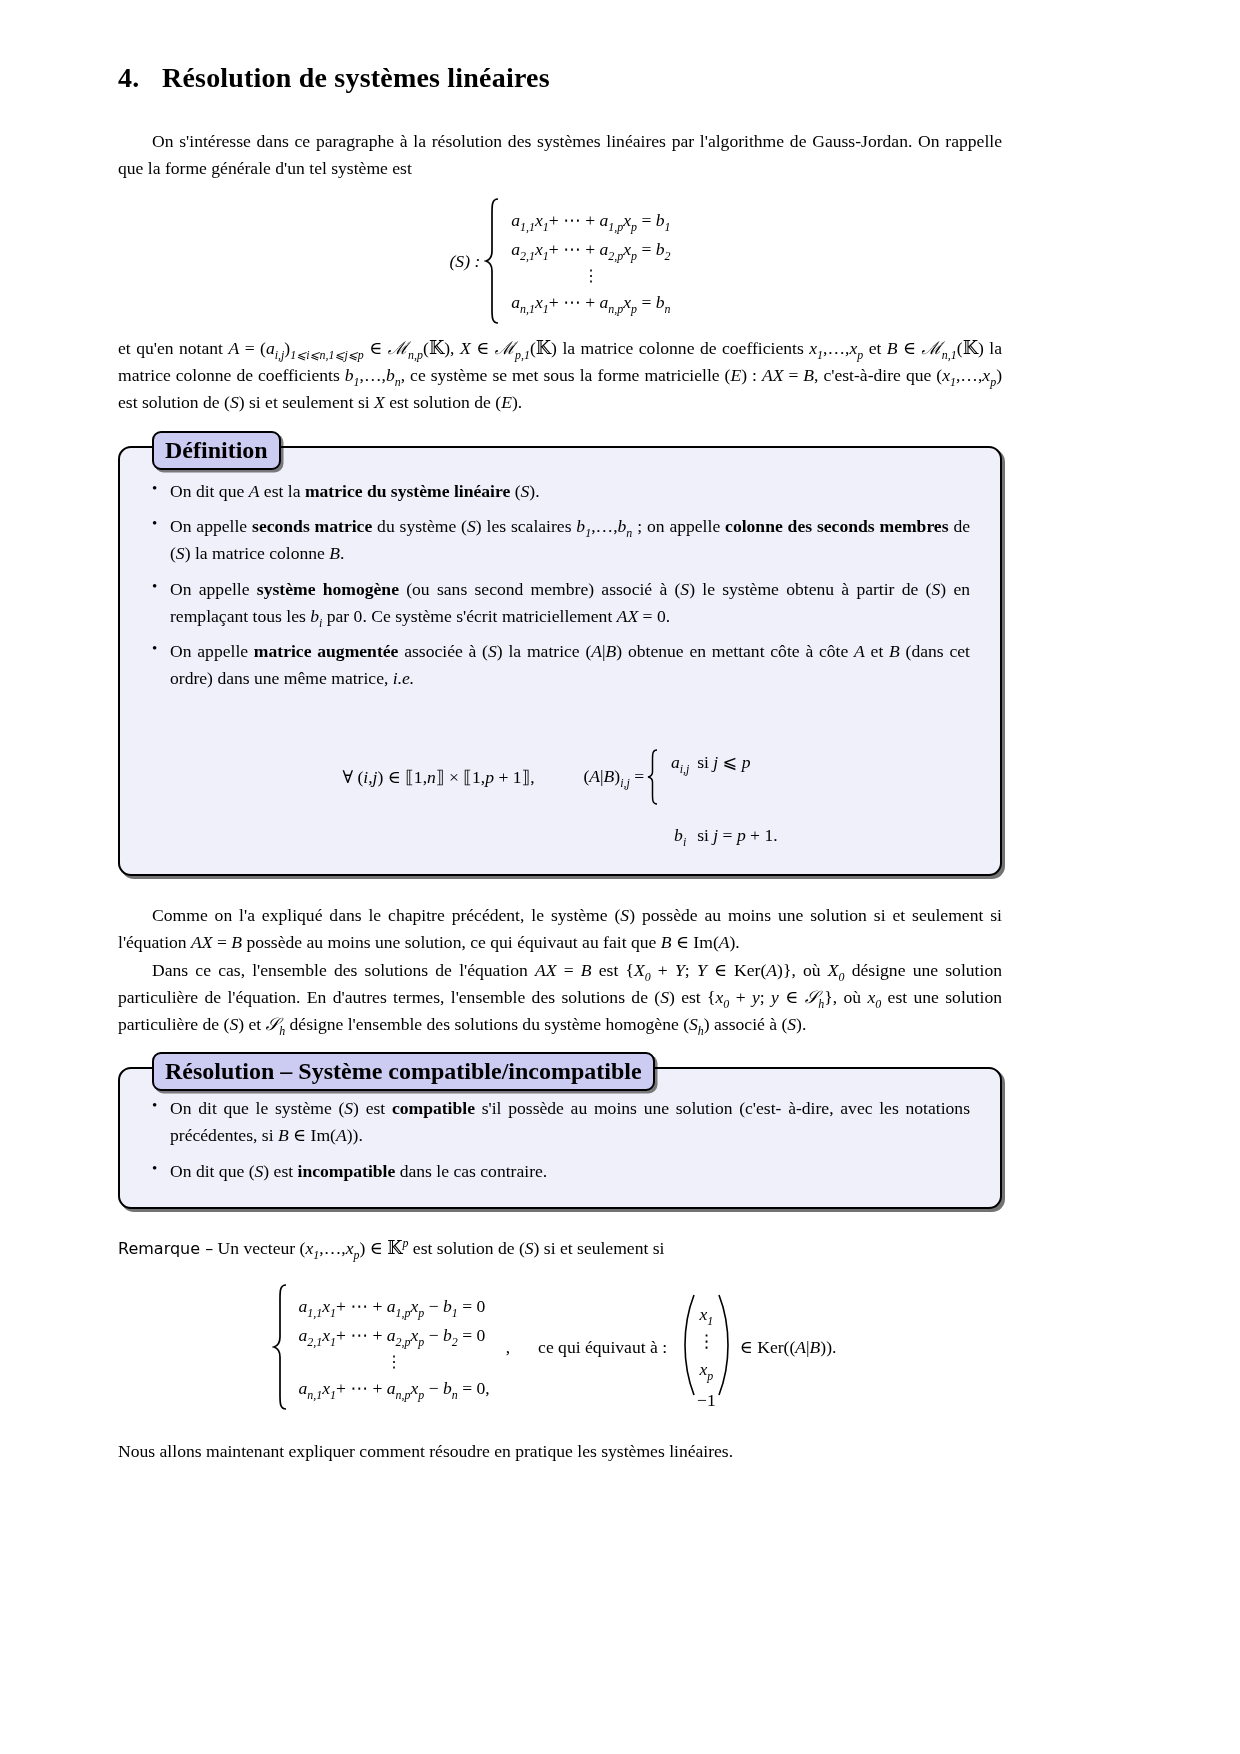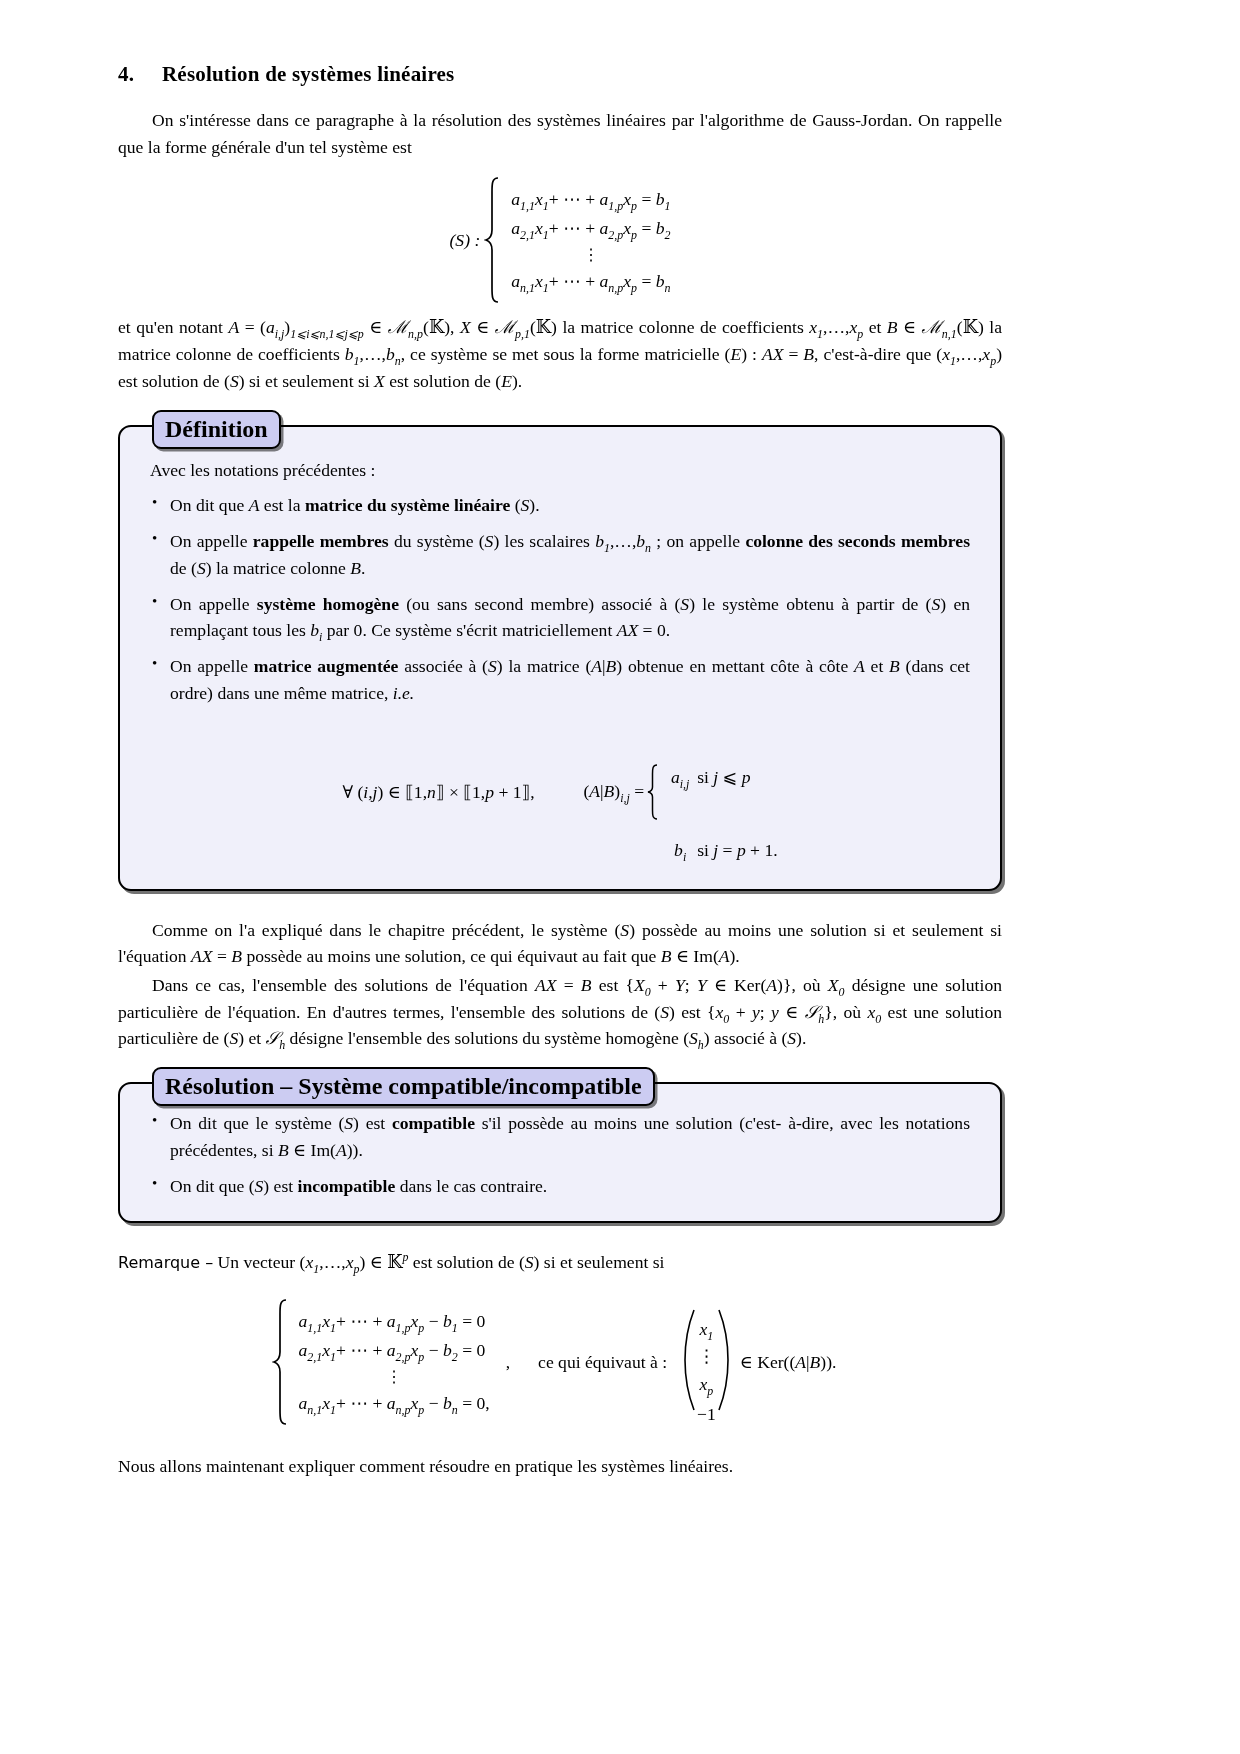--- a/index.html
+++ b/index.html
@@ -10,22 +10,22 @@
     position:relative;
     overflow:hidden;
   }
   .page{
     position:absolute;
     left:118px; top:62px;
     width:884px;
   }
   
   .h-sec{
-    font-size:21px;font-weight:bold;
-    margin:0 0 20px 0;
+    font-size:28px;font-weight:bold;
+    margin:0 0 34px 0;
     letter-spacing:.2px;
   }
   .h-sec .num{display:inline-block;width:44px;}
   p.body{
     font-size:17.6px;
     line-height:1.52;
     text-align:justify;
     margin:0 0 2px 0;
     -webkit-hyphens:none;hyphens:none;
   }
@@ -175,28 +175,27 @@
   <p class="body">
     et qu'en notant <span class="mi">A</span> = (<span class="mi">a</span><sub class="mi">i,j</sub>)<sub class="mi">1⩽i⩽n,1⩽j⩽p</sub> ∈ <span class="scr">ℳ</span><sub class="mi">n,p</sub>(<span class="bb">𝕂</span>), <span class="mi">X</span> ∈ <span class="scr">ℳ</span><sub class="mi">p,1</sub>(<span class="bb">𝕂</span>) la matrice colonne de coefficients
     <span class="mi">x</span><sub class="mi">1</sub>,…,<span class="mi">x</span><sub class="mi">p</sub> et <span class="mi">B</span> ∈ <span class="scr">ℳ</span><sub class="mi">n,1</sub>(<span class="bb">𝕂</span>) la matrice colonne de coefficients <span class="mi">b</span><sub class="mi">1</sub>,…,<span class="mi">b</span><sub class="mi">n</sub>, ce système se met sous la
     forme matricielle (<span class="mi">E</span>) : <span class="mi">AX</span> = <span class="mi">B</span>, c'est-à-dire que (<span class="mi">x</span><sub class="mi">1</sub>,…,<span class="mi">x</span><sub class="mi">p</sub>) est solution de (<span class="mi">S</span>) si et seulement
     si <span class="mi">X</span> est solution de (<span class="mi">E</span>).
   </p>
 
   <div class="defbox">
     <div class="deftag">Définition</div>
 
-    <p>Avec les notations précédentes :</p>
 
     <p class="bullet">
       On dit que <span class="mi">A</span> est la <b>matrice du système linéaire</b> (<span class="mi">S</span>).
     </p>
 
     <p class="bullet">
-      On appelle <b>rappelle membres</b> du système (<span class="mi">S</span>) les scalaires <span class="mi">b</span><sub class="mi">1</sub>,…,<span class="mi">b</span><sub class="mi">n</sub> ; on appelle
+      On appelle <b>seconds matrice</b> du système (<span class="mi">S</span>) les scalaires <span class="mi">b</span><sub class="mi">1</sub>,…,<span class="mi">b</span><sub class="mi">n</sub> ; on appelle
       <b>colonne des seconds membres</b> de (<span class="mi">S</span>) la matrice colonne <span class="mi">B</span>.
     </p>
 
     <p class="bullet">
       On appelle <b>système homogène</b> (ou sans second membre) associé à (<span class="mi">S</span>) le système
       obtenu à partir de (<span class="mi">S</span>) en remplaçant tous les <span class="mi">b</span><sub class="mi">i</sub> par 0. Ce système s'écrit matriciellement
       <span class="mi">AX</span> = 0.
     </p>
 
     <p class="bullet">

